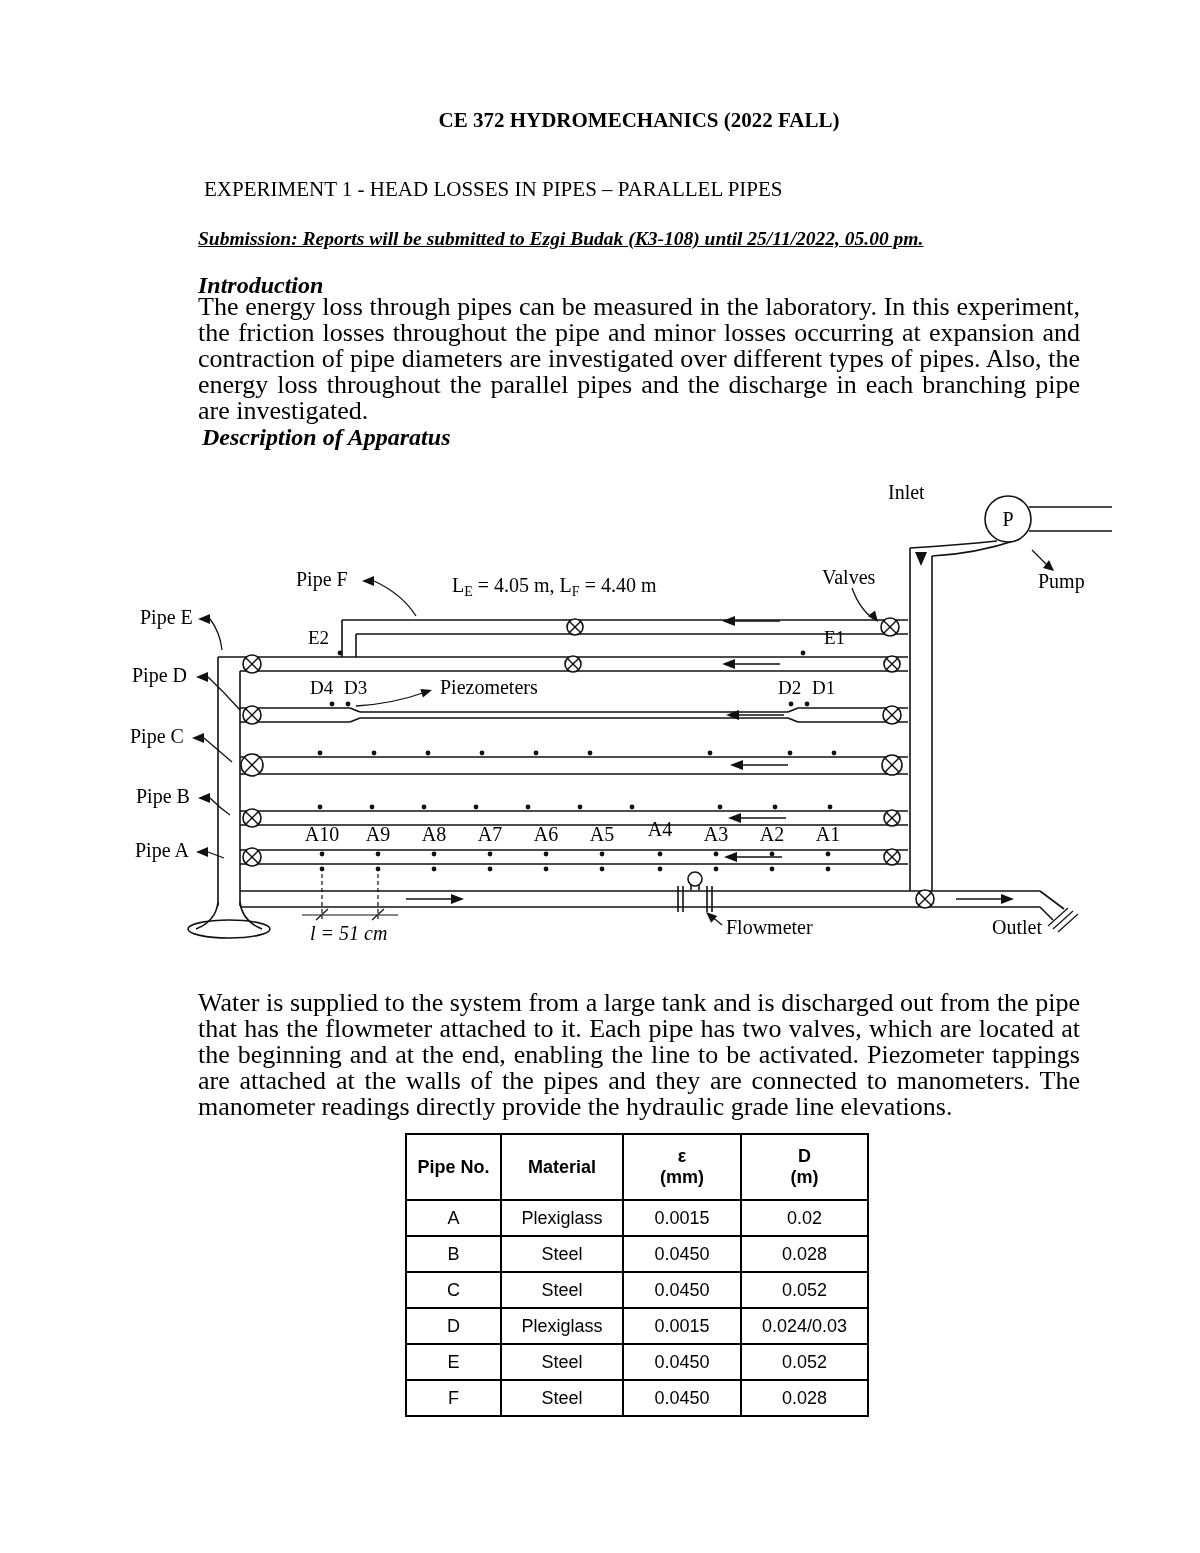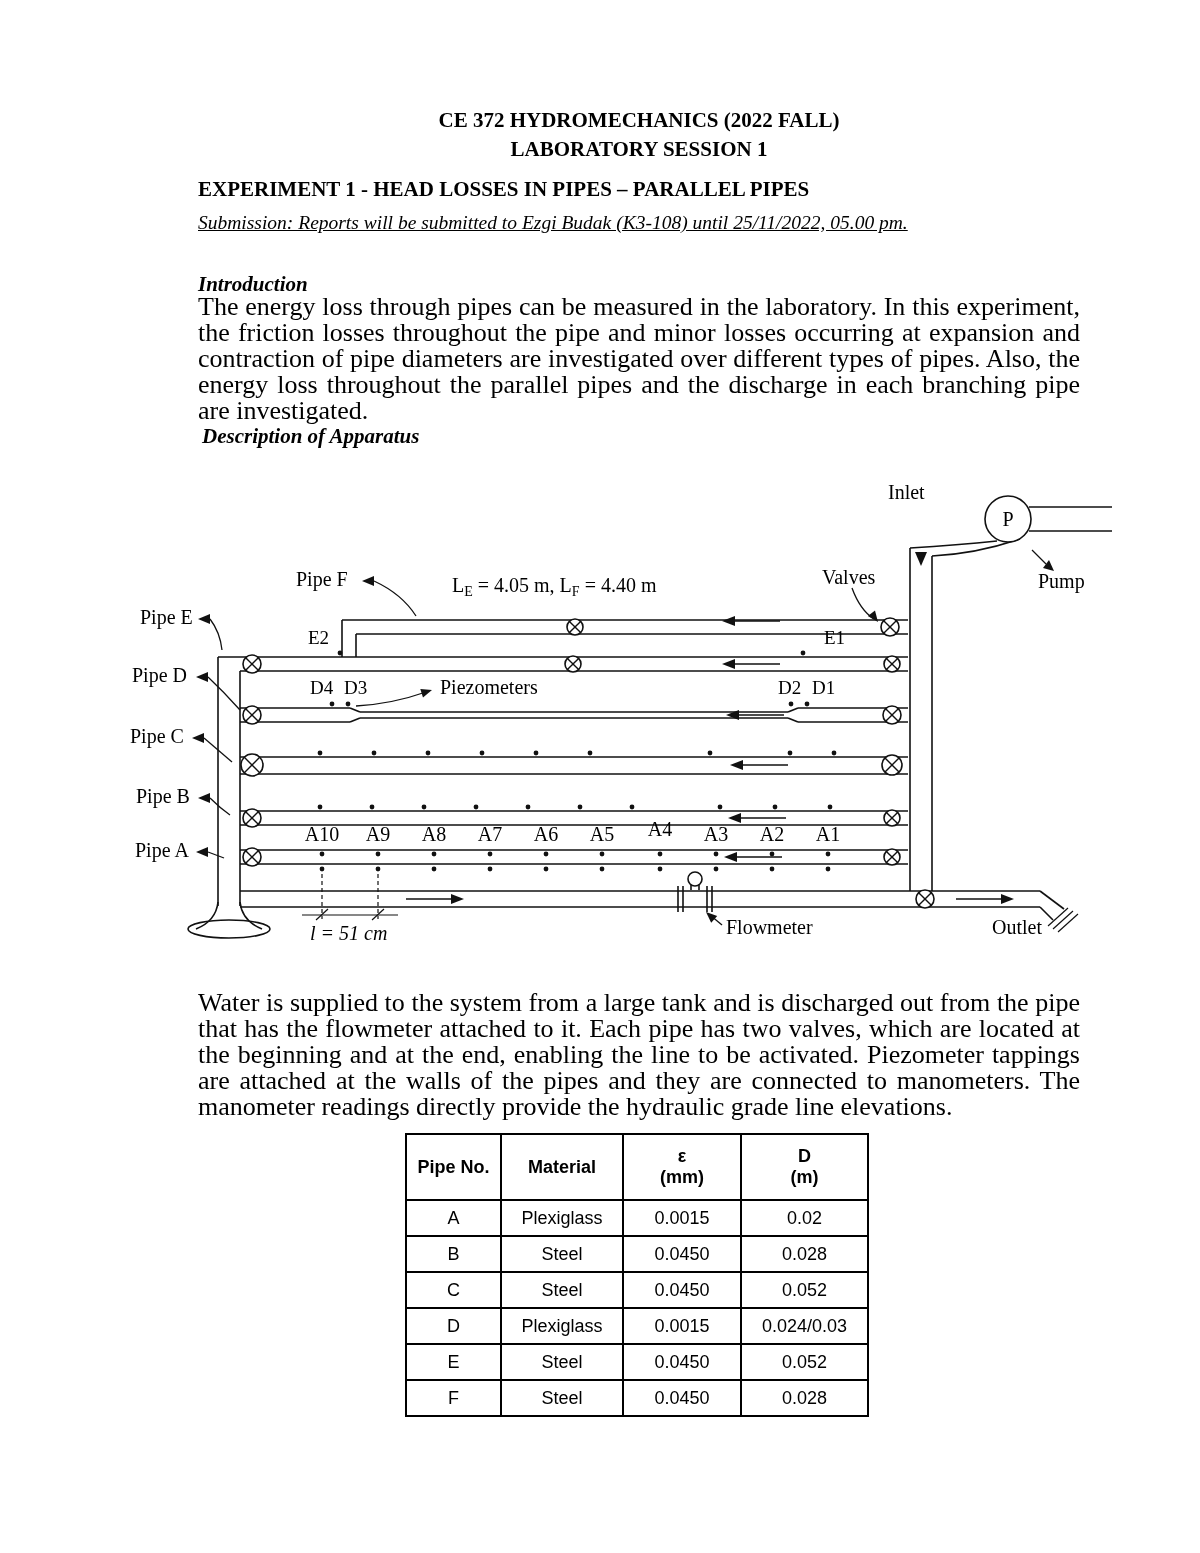--- a/index.html
+++ b/index.html
@@ -1,42 +1,41 @@
 <!DOCTYPE html>
 <html><head>
 <meta charset="utf-8">
 <style>
   html,body { margin:0; padding:0; background:#ffffff; }
   .page { position:relative; width:1200px; height:1553px; background:#fff;
           font-family:"Liberation Serif", serif; color:#000; overflow:hidden;margin-left:20px; }
   .abs { position:absolute; }
   .title-block { left:178px; top:106px; width:882px; text-align:center;
                  font-weight:bold; font-size:21px; line-height:29px; }
-  .exp-title { left:178px; top:177px; width:882px; font-weight:bold; font-size:21px; }
-  .submission { left:178px; top:212px; width:882px; font-weight:normal; font-style:italic;
+  .exp-title { left:184px; top:177px; width:882px; font-weight:normal; font-size:21px; }
+  .submission { left:178px; top:228px; width:882px; font-weight:bold; font-style:italic;
                 text-decoration:underline; font-size:19.5px; }
-  .section-head { font-weight:bold; font-style:italic; font-size:21px; }
+  .section-head { font-weight:bold; font-style:italic; font-size:24px; }
   .para { font-size:26px; line-height:26px; text-align:justify; }
   svg text { font-family:"Liberation Serif", serif; font-size:20px; fill:#000; }
   svg .small { font-size:19px; }
   table.spec { border-collapse:collapse; table-layout:fixed; width:462px;
                font-family:"Liberation Sans", sans-serif; font-size:18px;border-radius:6px; }
   table.spec th, table.spec td { border:2px solid #000; text-align:center;
                vertical-align:middle; padding:3px 4px; }
   table.spec th { height:58px; font-weight:bold; }
   table.spec td { height:28px; font-weight:normal; }
 </style>
 </head>
 <body>
 
 <div class="page">
 
   <div class="abs title-block">
     <div>CE 372 HYDROMECHANICS (2022 FALL)</div>
-    <div>LABORATORY SESSION 1</div>
   </div>
 
   <div class="abs exp-title">EXPERIMENT 1 - HEAD LOSSES IN PIPES – PARALLEL PIPES</div>
 
   <div class="abs submission">Submission: Reports will be submitted to Ezgi Budak (K3-108) until 25/11/2022, 05.00 pm.</div>
 
   <div class="abs section-head" style="left:178px; top:272px;">Introduction</div>
   <div class="abs para" style="left:178px; top:294px; width:882px;">The energy loss through pipes can be measured in the laboratory. In this experiment, the friction losses throughout the pipe and minor losses occurring at expansion and contraction of pipe diameters are investigated over different types of pipes. Also, the energy loss throughout the parallel pipes and the discharge in each branching pipe are investigated.</div>
 
   <div class="abs section-head" style="left:182px; top:424px;">Description of Apparatus</div>

